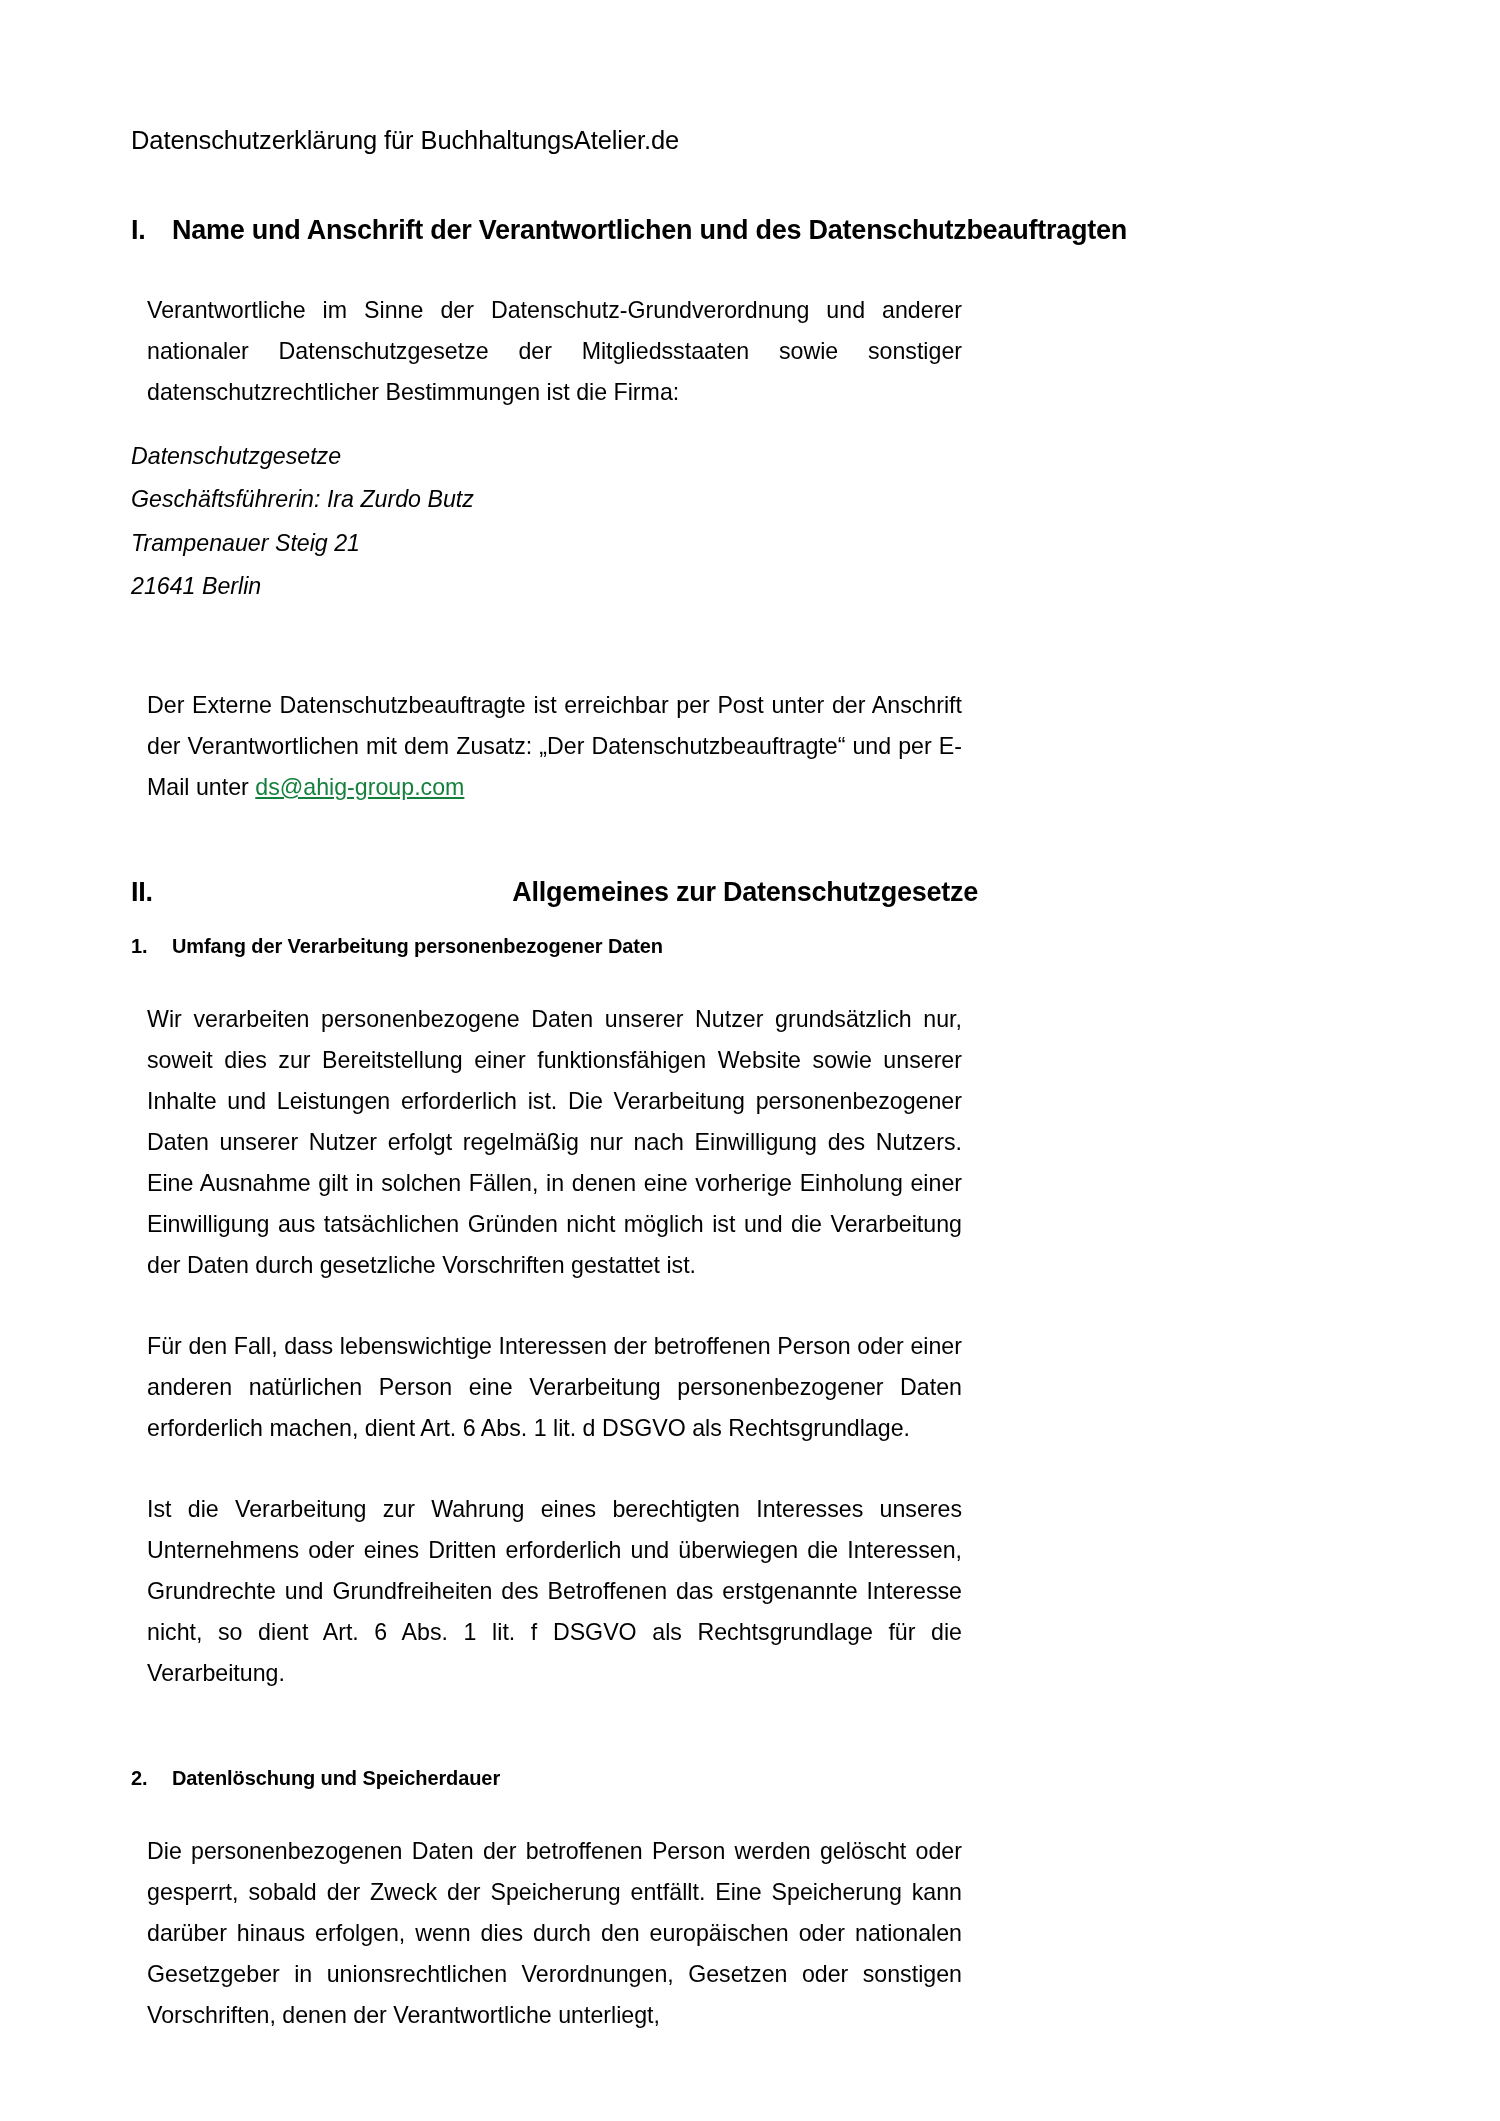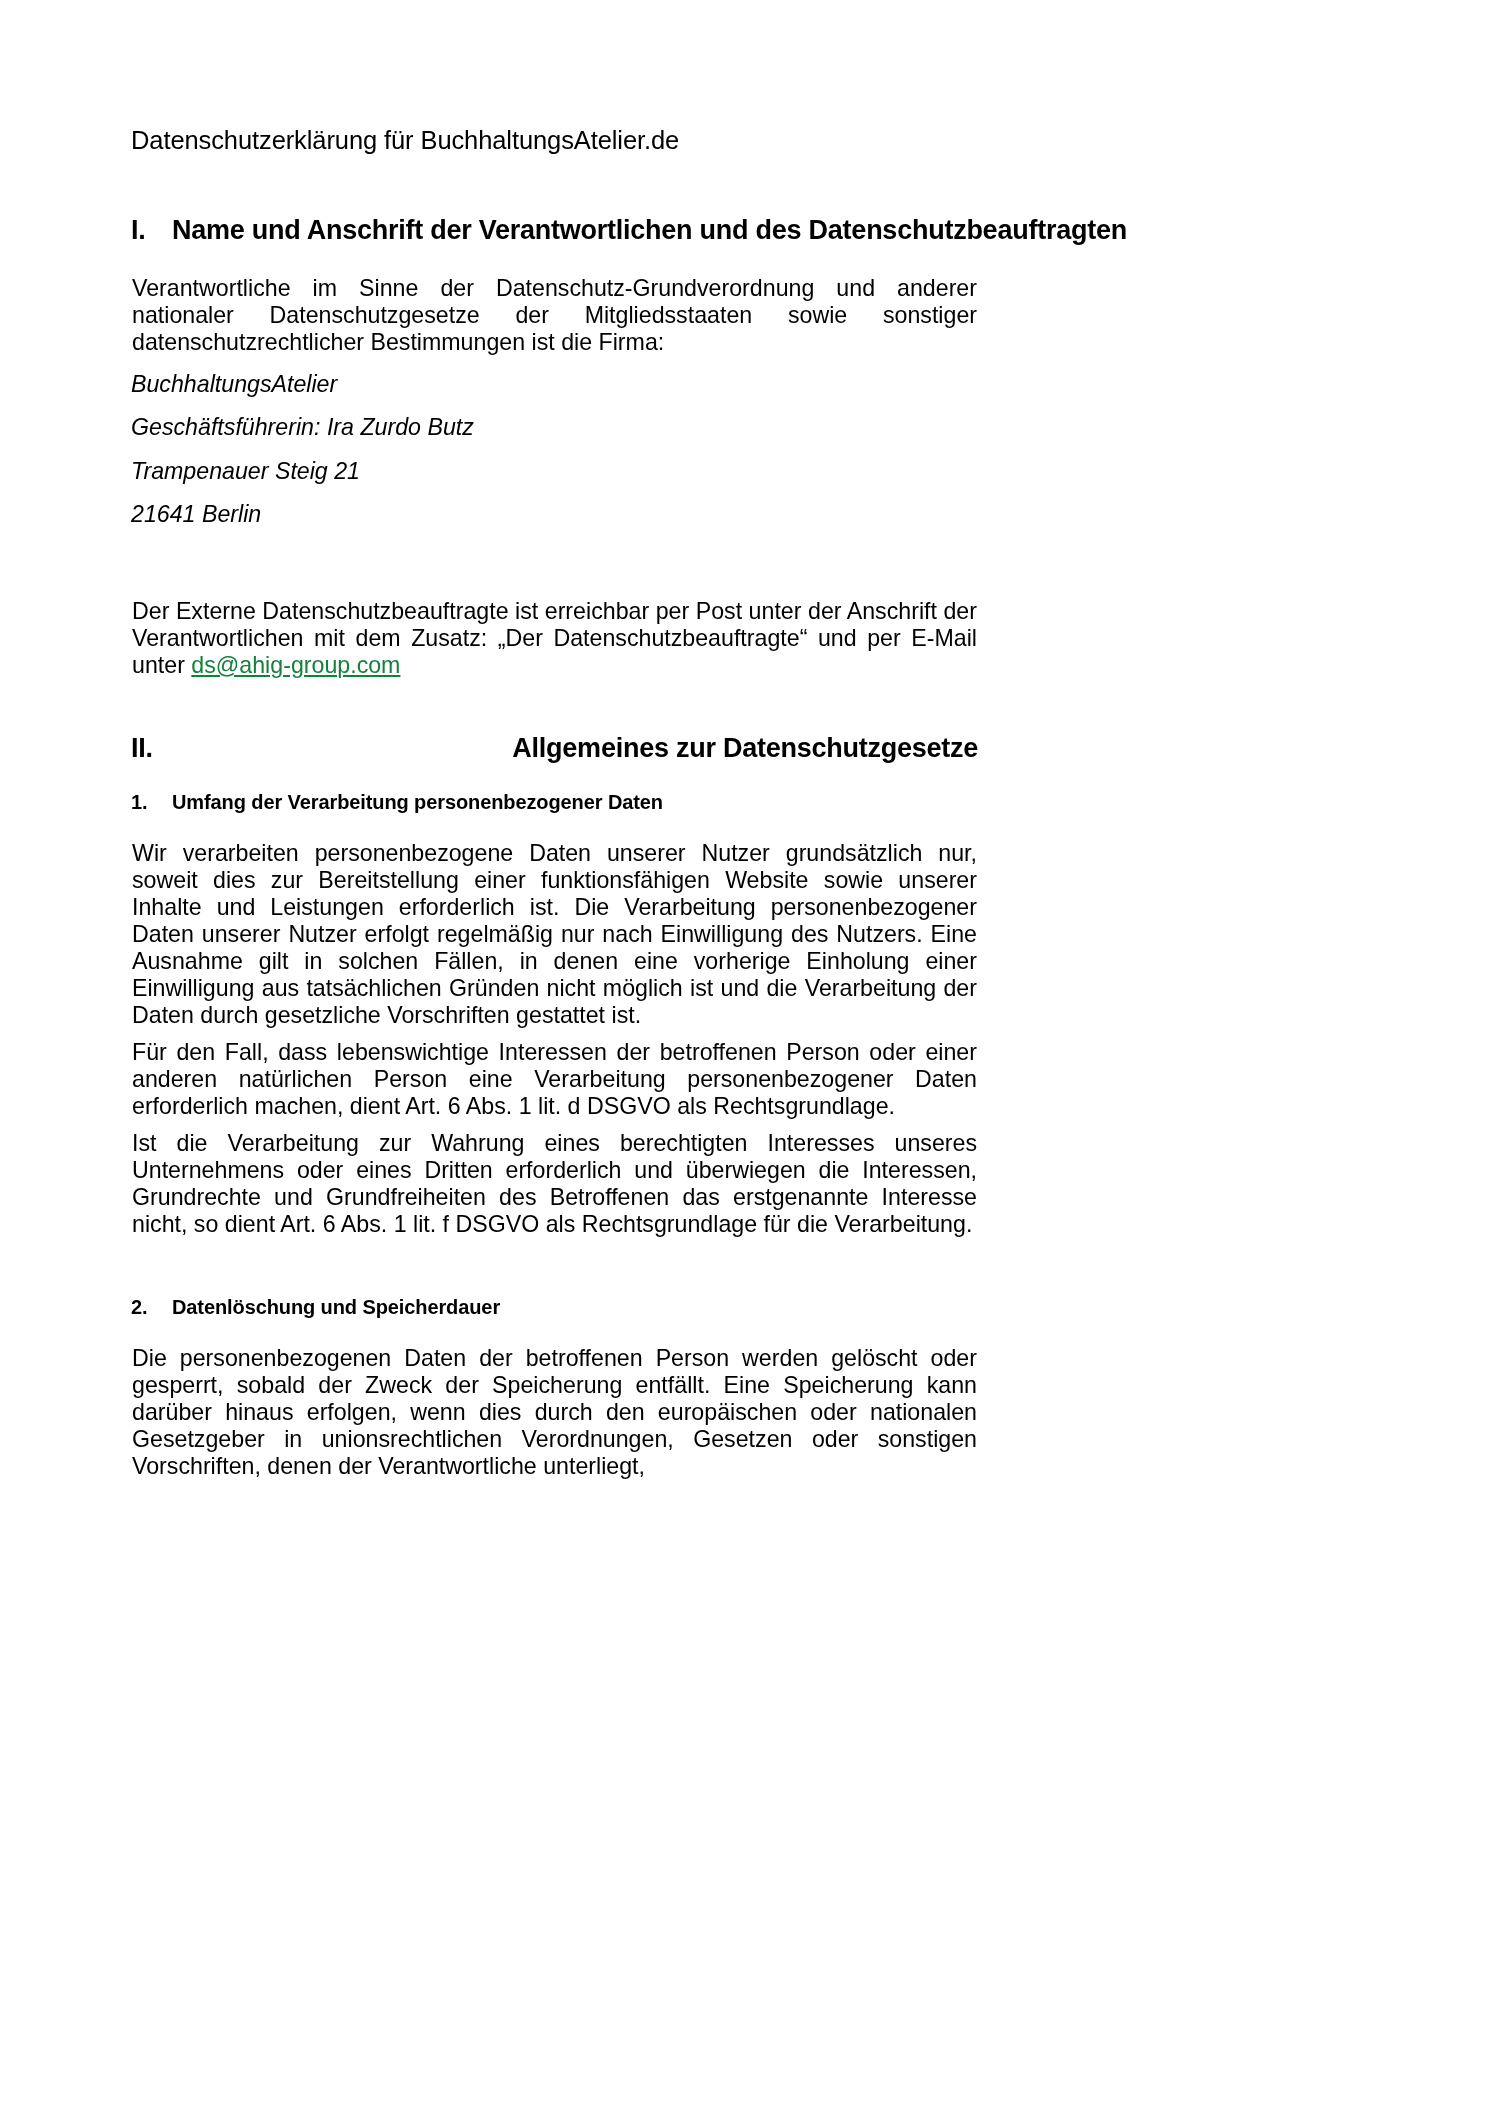--- a/index.html
+++ b/index.html
@@ -71,24 +71,24 @@
     white-space: nowrap;
   }
   .h2 .num {
     width: 41px;
     flex: 0 0 41px;
   }
   .h2 .txt { flex: 1 1 auto; }
 
   p.body {
     font-size: 23.2px;
-    line-height: 27px;
+    line-height: 41px;
     text-align: justify;
     text-justify: inter-word;
-    margin: 1px;
+    margin: 16px;
     hyphens: none;
     word-spacing: 0px;
   }
   p.body.last-line-nojustify { text-align-last: left; }
 
   p.addr {
     font-size: 23.2px;
     line-height: 31.5px;
     font-style: italic;
     margin: 0;
@@ -126,21 +126,21 @@
       <span class="num">I.</span>
       <span class="txt">Name und Anschrift der Verantwortlichen und des Datenschutzbeauftragten</span>
     </div>
 
     <div class="gap-30"></div>
 
     <p class="body last-line-nojustify">Verantwortliche im Sinne der Datenschutz-Grundverordnung und anderer nationaler Datenschutzgesetze der Mitgliedsstaaten sowie sonstiger datenschutzrechtlicher Bestimmungen ist die Firma:</p>
 
     <div class="gap-12"></div>
 
-    <p class="addr">BuchhaltungsAtelier</p>
+    <p class="addr">Datenschutzgesetze</p>
 
     <div class="gap-12"></div>
 
     <p class="addr">Geschäftsführerin: Ira Zurdo Butz</p>
 
     <div class="gap-12"></div>
 
     <p class="addr">Trampenauer Steig 21</p>
 
     <div class="gap-12"></div>

